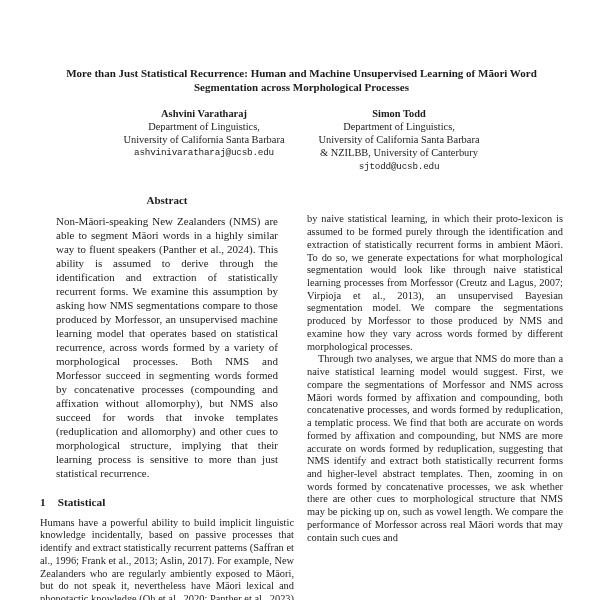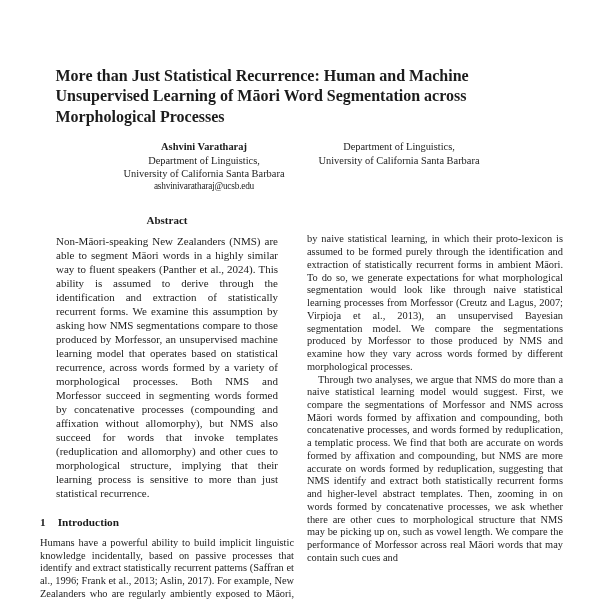--- a/index.html
+++ b/index.html
@@ -9,38 +9,38 @@
     font-family: "Liberation Serif", serif;
     color: #1c1c1c;
   }
   .page {
     box-sizing: border-box;
     width: 600px; height: 600px;
     padding: 66px 37px 0 40px;
     overflow: hidden;
   }
   .title {
-    font-size: 16px;
+    font-size: 11px;
     font-weight: bold;
-    text-align: left;
+    text-align: center;
     line-height: 1.28;
     max-width: 492px;
     margin: 0 auto 13px auto;
   }
   .authors {
     display: flex;
     justify-content: center;
     gap: 34px;
     text-align: center;
     margin-bottom: 22px;
   }
   .author { font-size: 10.4px; line-height: 1.26; }
   .author-name { font-weight: bold; }
   .author-email {
-    font-family: Liberation Serif, serif;
+    font-family: Liberation Mono, monospace;
     font-size: 9.3px;
     letter-spacing: -0.2px;
     margin-top: 1px;
   }
   .columns { display: flex; gap: 13px; }
   .col-left { width: 254px; flex: none; }
   .col-right { flex: 1; margin-top: 19px; }
   .abstract { padding: 0 16px; }
   .abstract-heading {
     text-align: center;
@@ -77,35 +77,38 @@
   <h1 class="title">More than Just Statistical Recurrence: Human and Machine Unsupervised Learning of Māori Word Segmentation across Morphological Processes</h1>
 
   <div class="authors">
     <div class="author">
       <div class="author-name">Ashvini Varatharaj</div>
       <div class="author-affil">Department of Linguistics,</div>
       <div class="author-affil">University of California Santa Barbara</div>
       <div class="author-email">ashvinivaratharaj@ucsb.edu</div>
     </div>
     <div class="author">
+      <div class="author-name">Simon Todd</div>
       <div class="author-affil">Department of Linguistics,</div>
       <div class="author-affil">University of California Santa Barbara</div>
+      <div class="author-affil">&amp; NZILBB, University of Canterbury</div>
+      <div class="author-email">sjtodd@ucsb.edu</div>
     </div>
   </div>
 
   <div class="columns">
 
     <div class="col-left">
       <div class="abstract">
         <div class="abstract-heading">Abstract</div>
         <p class="abstract-text">Non-Māori-speaking New Zealanders (NMS) are able to segment Māori words in a highly similar way to fluent speakers (Panther et al., 2024). This ability is assumed to derive through the identification and extraction of statistically recurrent forms. We examine this assumption by asking how NMS segmentations compare to those produced by Morfessor, an unsupervised machine learning model that operates based on statistical recurrence, across words formed by a variety of morphological processes. Both NMS and Morfessor succeed in segmenting words formed by concatenative processes (compounding and affixation without allomorphy), but NMS also succeed for words that invoke templates (reduplication and allomorphy) and other cues to morphological structure, implying that their learning process is sensitive to more than just statistical recurrence.</p>
       </div>
       <div class="section-heading">
         <span>1</span>
-        <span>Introduction</span>
+        <span>Statistical</span>
       </div>
       <p class="body-text">Humans have a powerful ability to build implicit linguistic knowledge incidentally, based on passive processes that identify and extract statistically recurrent patterns (Saffran et al., 1996; Frank et al., 2013; Aslin, 2017). For example, New Zealanders who are regularly ambiently exposed to Māori, but do not speak it, nevertheless have Māori lexical and phonotactic knowledge (Oh et al., 2020; Panther et al., 2023) and can morphologically segment</p>
     </div>
 
     <div class="col-right">
       <p class="body-text">by naive statistical learning, in which their proto-lexicon is assumed to be formed purely through the identification and extraction of statistically recurrent forms in ambient Māori. To do so, we generate expectations for what morphological segmentation would look like through naive statistical learning processes from Morfessor (Creutz and Lagus, 2007; Virpioja et al., 2013), an unsupervised Bayesian segmentation model. We compare the segmentations produced by Morfessor to those produced by NMS and examine how they vary across words formed by different morphological processes.</p>
       <p class="body-text para-indent">Through two analyses, we argue that NMS do more than a naive statistical learning model would suggest. First, we compare the segmentations of Morfessor and NMS across Māori words formed by affixation and compounding, both concatenative processes, and words formed by reduplication, a templatic process. We find that both are accurate on words formed by affixation and compounding, but NMS are more accurate on words formed by reduplication, suggesting that NMS identify and extract both statistically recurrent forms and higher-level abstract templates. Then, zooming in on words formed by concatenative processes, we ask whether there are other cues to morphological structure that NMS may be picking up on, such as vowel length. We compare the performance of Morfessor across real Māori words that may contain such cues and</p>
     </div>
 
   </div>

